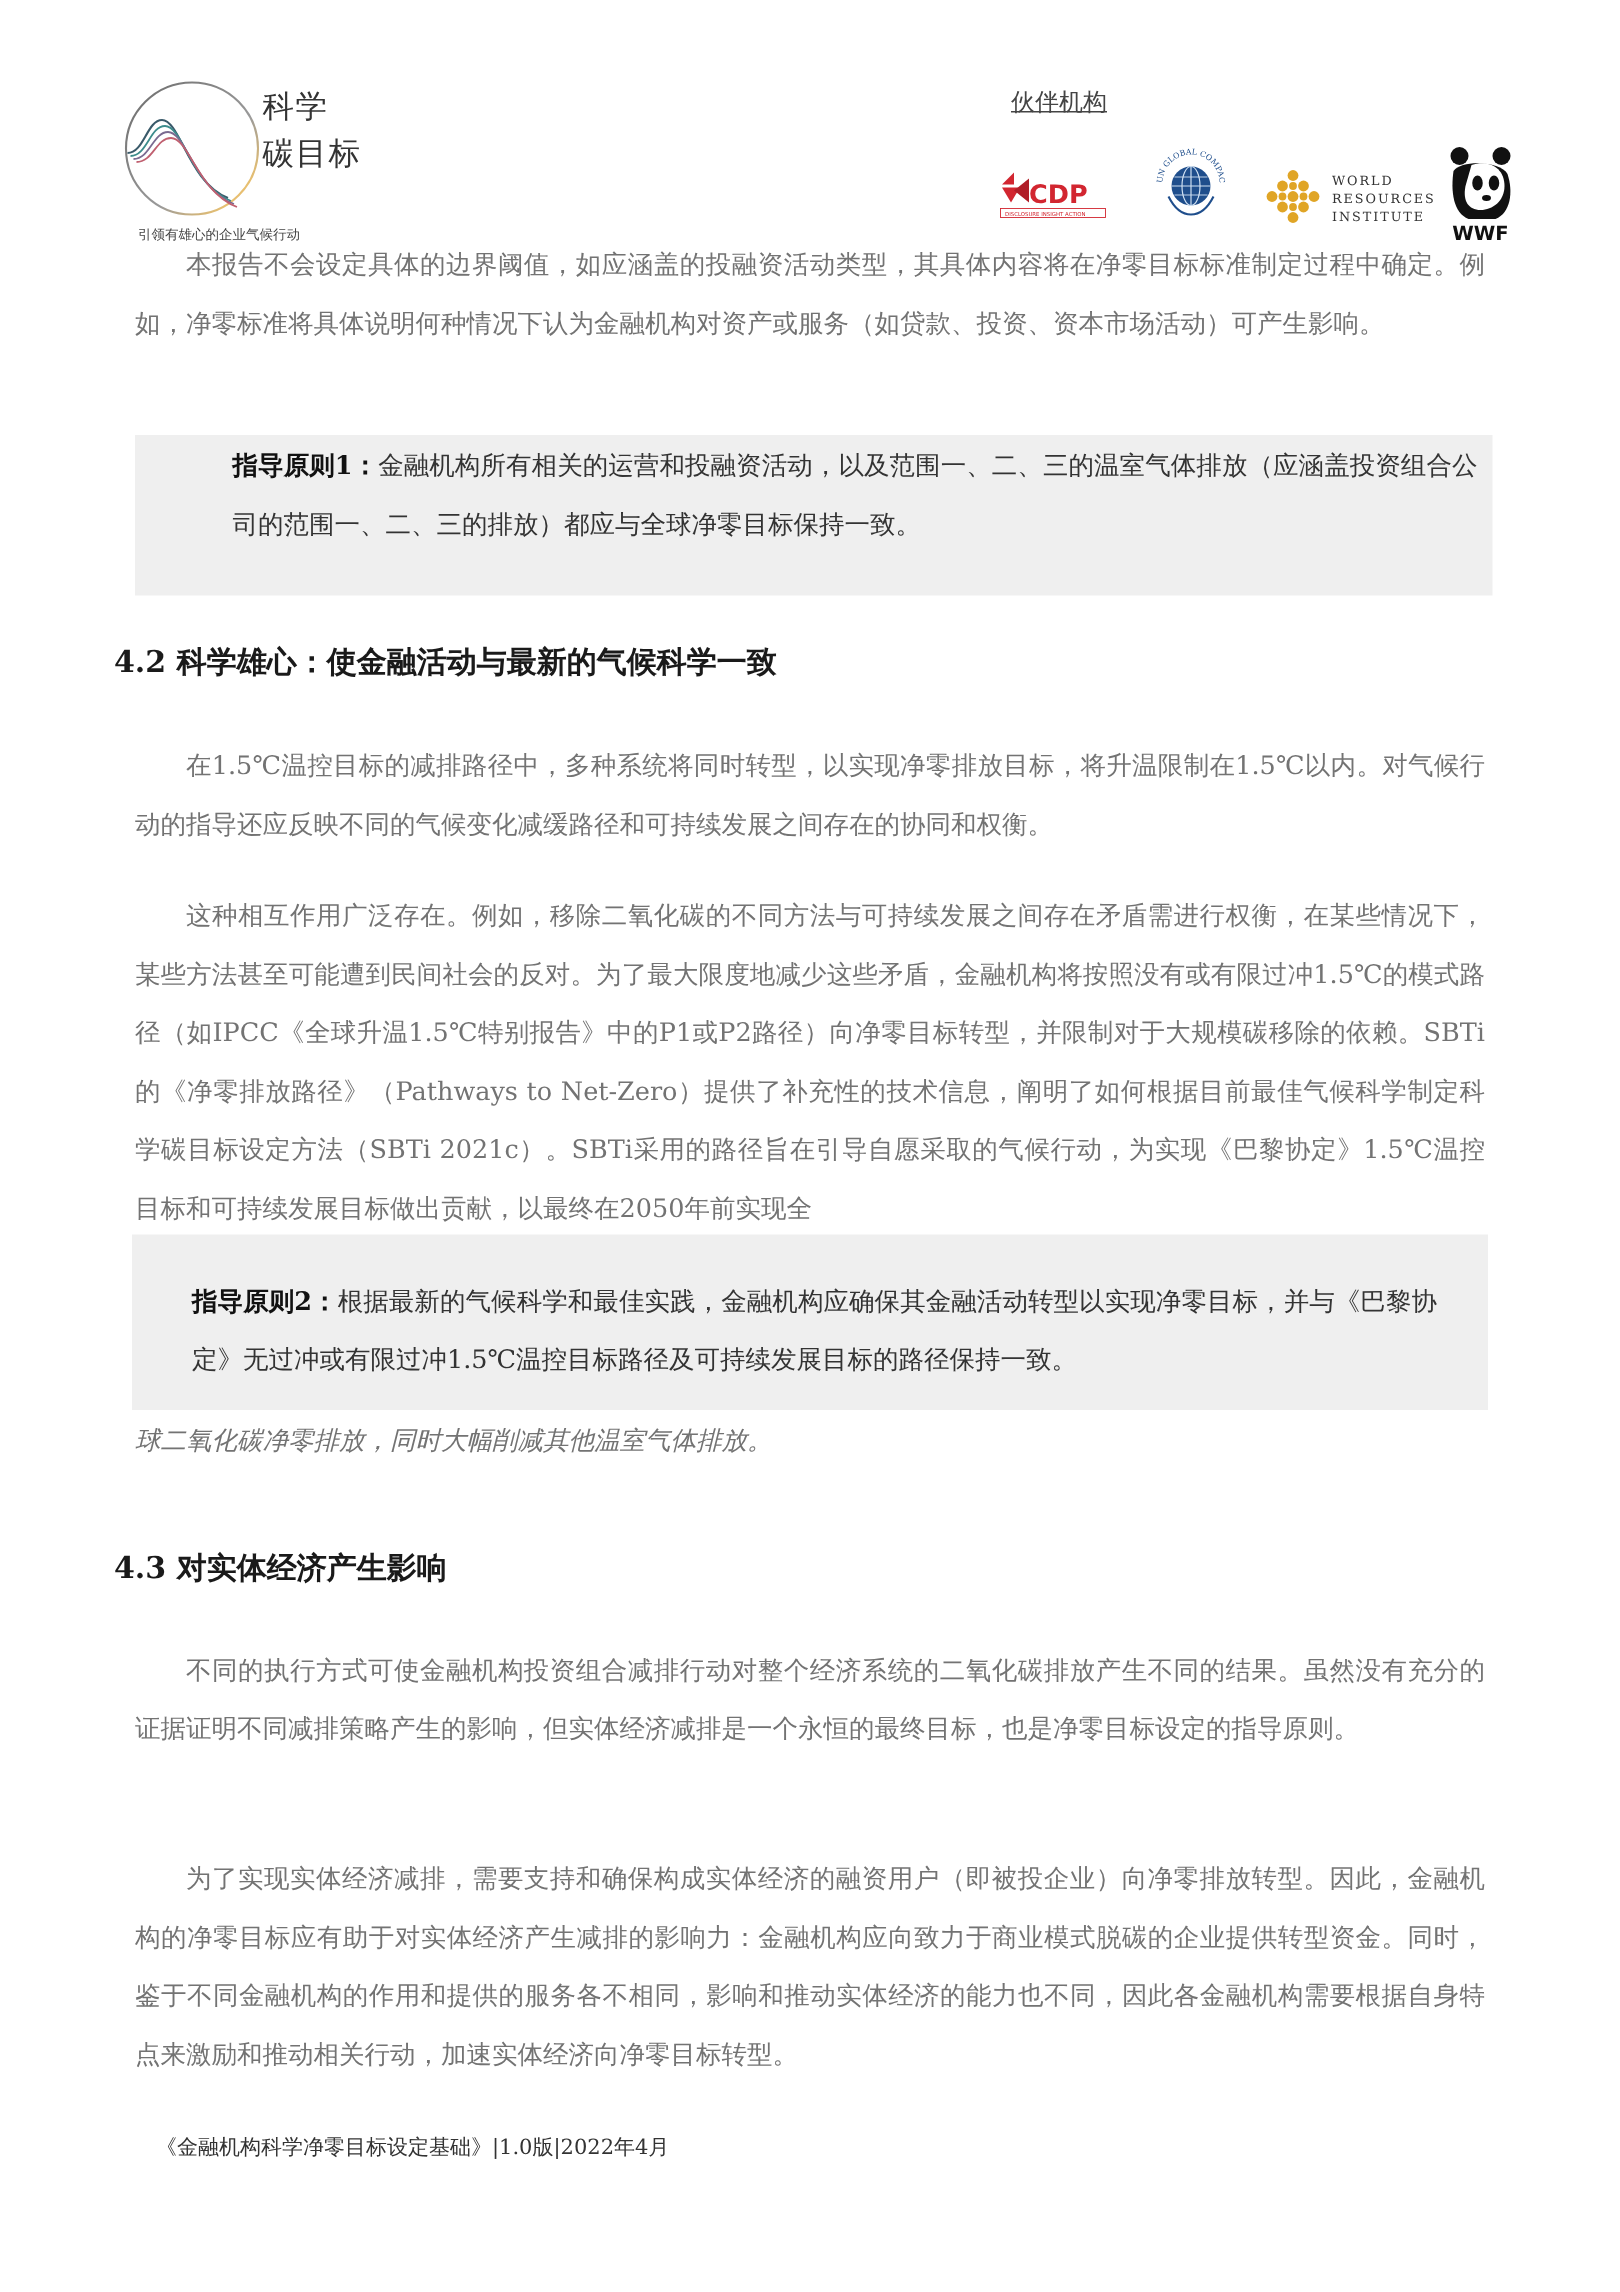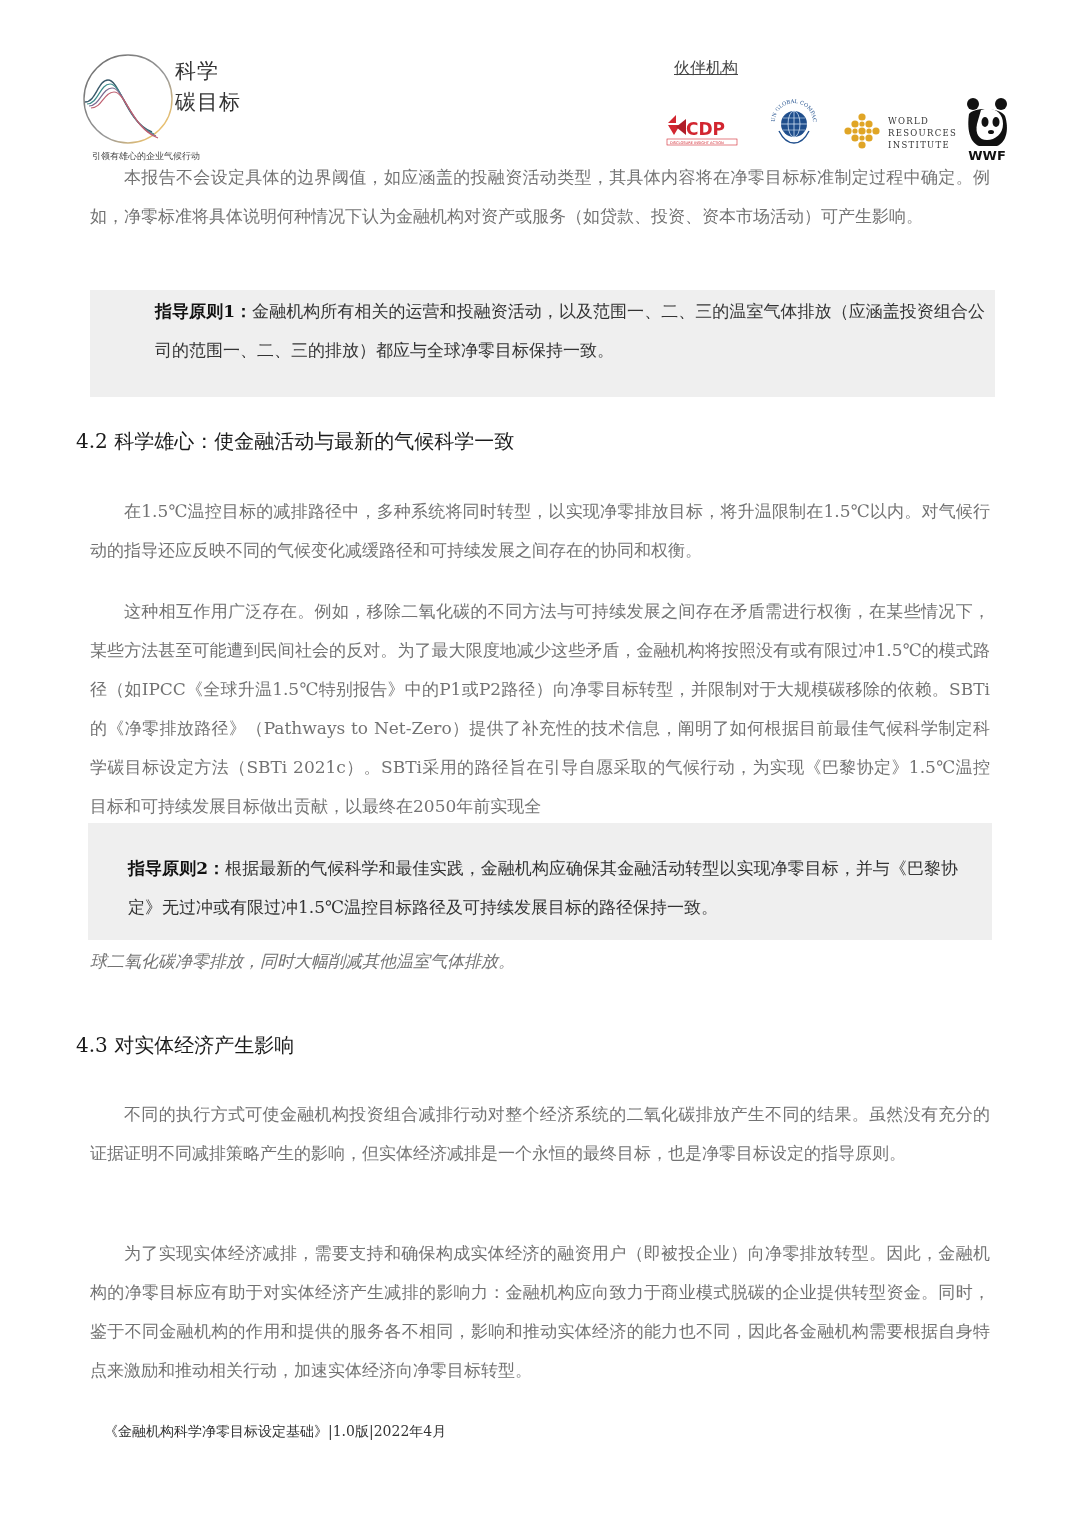--- a/index.html
+++ b/index.html
@@ -30,21 +30,21 @@
   }
   .para.noindent { text-indent: 0; font-style: italic; }
   .box {
     position: absolute; background: #efefef;
   }
   .box-inner {
     position: absolute; font-size: 17px; line-height: 39px; color: #333; text-align: justify;
   }
   .box-inner b { font-weight: bold; color: #111; }
   .heading {
-    position: absolute; left: 76px; font-size: 20px; font-weight: normal; color: #1a1a1a;
+    position: absolute; left: 76px; font-size: 20px; font-weight: bold; color: #1a1a1a;
   }
   .footer { left: 72px; top: 1423px; font-size: 14px; color: #333; margin-left: 32px; }
 </style>
 </head>
 <body>
 
 <div class="abs logo-left">
   <svg width="100" height="96" viewBox="0 0 100 96">
     <defs>
       <linearGradient id="ring" x1="0" y1="0" x2="1" y2="1">

